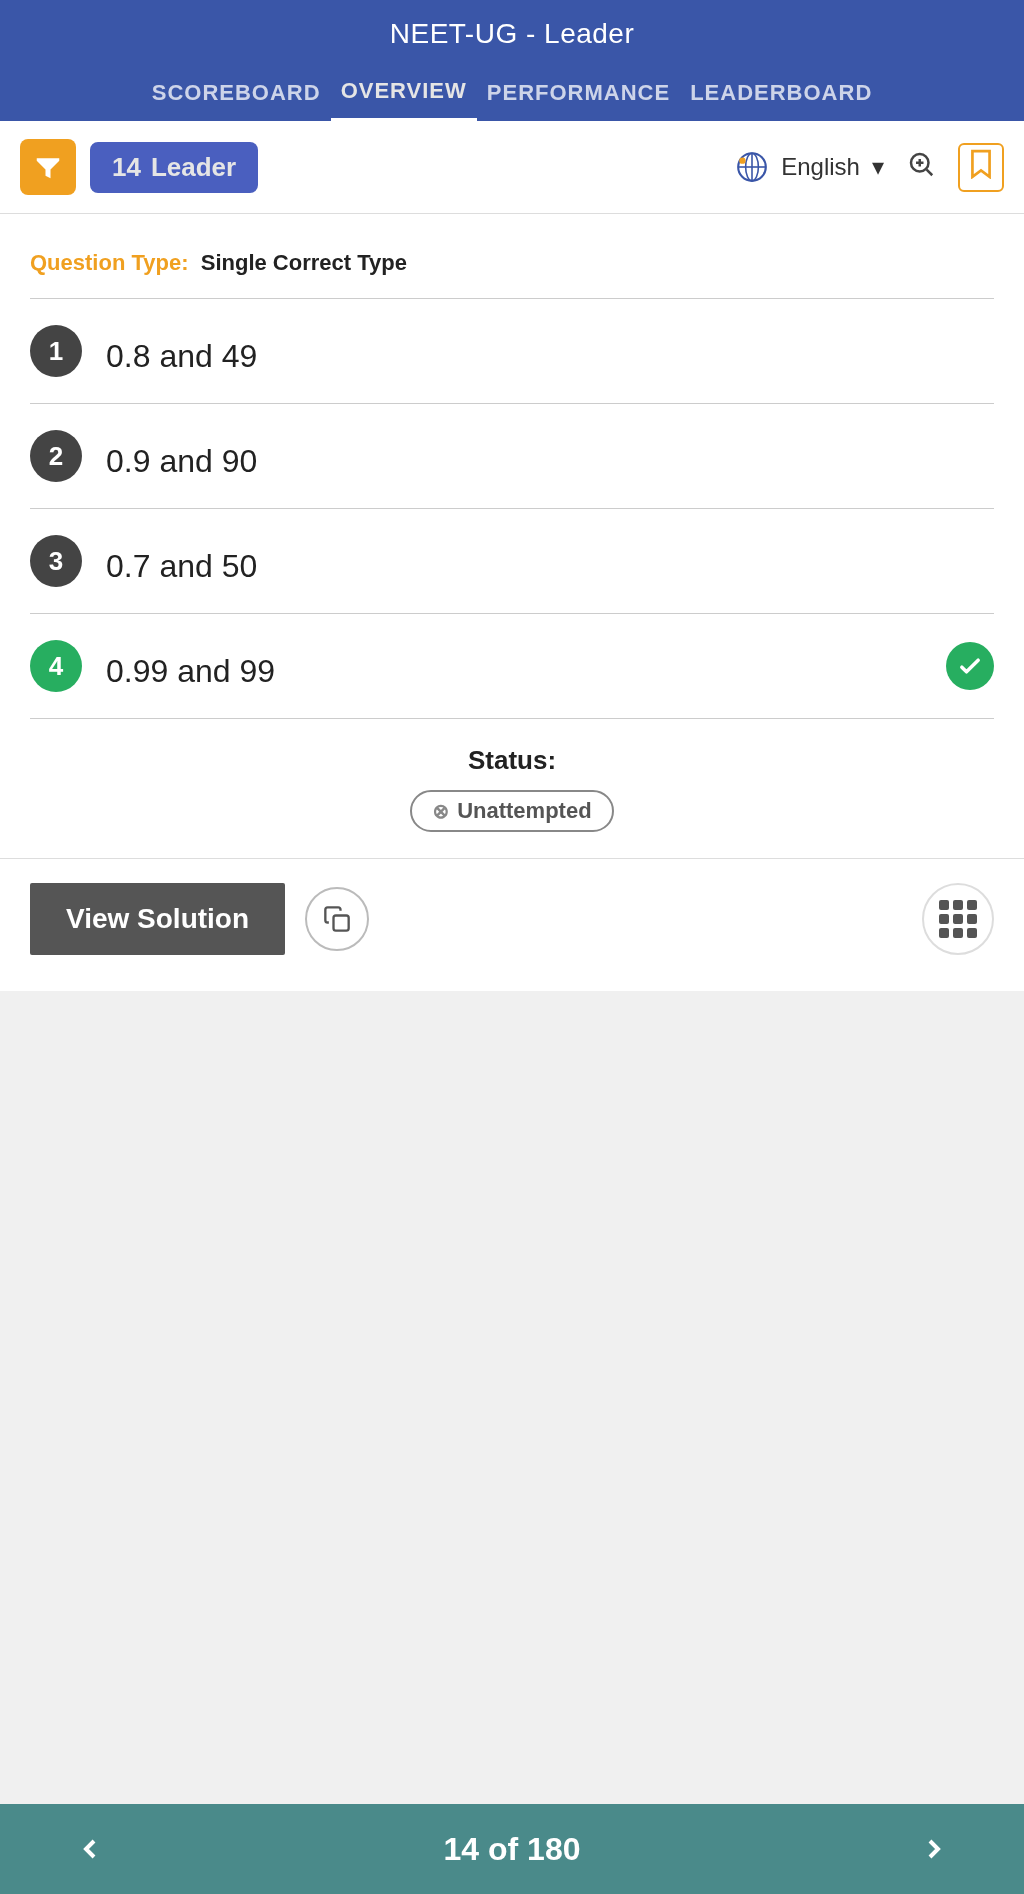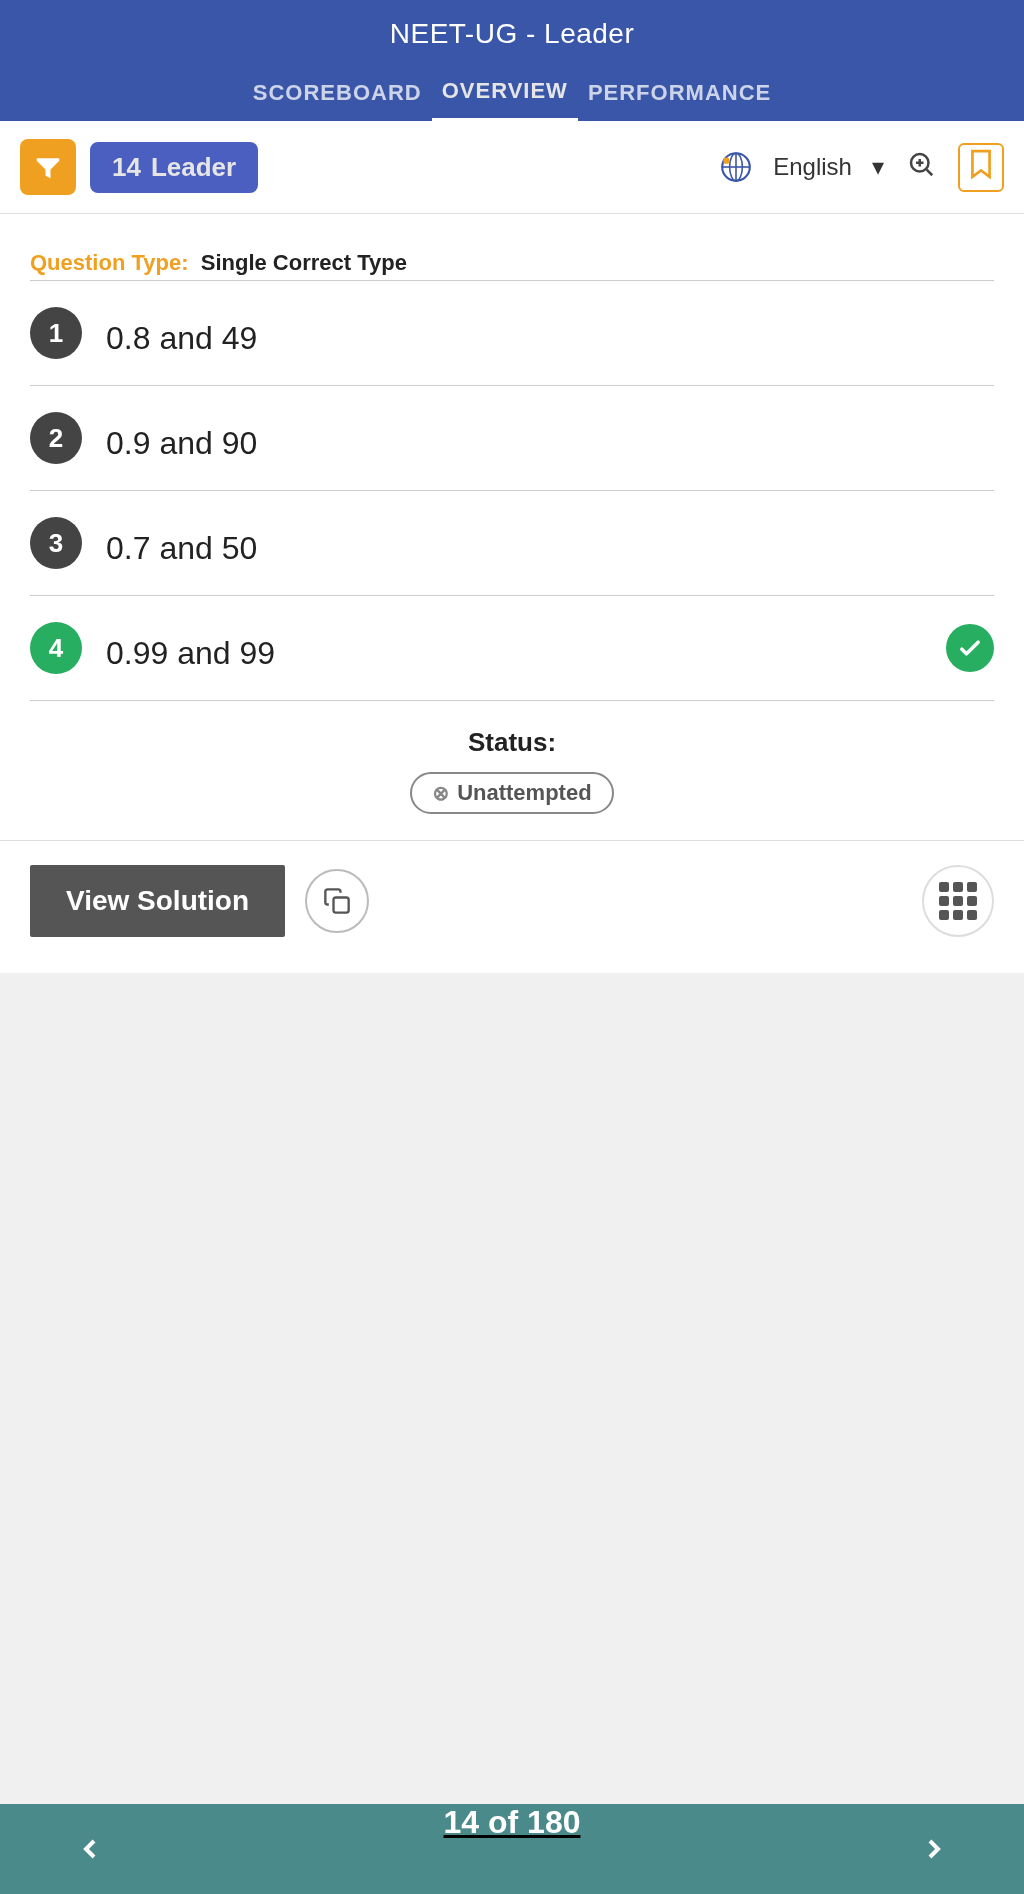--- a/index.html
+++ b/index.html
@@ -84,21 +84,21 @@
       gap: 10px;
     }
     .subject-badge .badge-num {
       font-size: 26px;
       font-weight: 700;
     }
     .spacer { flex: 1; }
     .lang-selector {
       display: flex;
       align-items: center;
-      gap: 20px;
+      gap: 12px;
       font-size: 24px;
       color: #333;
       cursor: pointer;
     }
     .lang-globe {
       width: 34px;
       height: 34px;
     }
     .icon-btn {
       background: none;
@@ -130,21 +130,21 @@
       line-height: 1.65;
       color: #111;
       text-align: justify;
       margin-bottom: 30px;
     }
     .question-text sup {
       font-size: 18px;
     }
     .question-type-label {
       font-size: 22px;
-      margin-bottom: 4px;
+      margin-bottom: 22px;
       color: #333;
     }
     .question-type-label span.label-key {
       color: #f0a020;
       font-weight: 700;
     }
     .question-type-label span.label-val {
       font-weight: 700;
       color: #222;
     }
@@ -278,27 +278,26 @@
       width: 10px;
       height: 10px;
       background: #555;
       border-radius: 2px;
     }
 
     
     .bottom-nav {
       background: #4a8a8a;
       display: flex;
-      align-items: flex-start;
+      align-items: center;
       padding: 0;
       height: 90px;
       position: fixed;
       bottom: 0;
       width: 1024px;
-      text-decoration: underline;
     }
     .nav-arrow {
       width: 180px;
       height: 90px;
       display: flex;
       align-items: center;
       justify-content: center;
       cursor: pointer;
       font-size: 36px;
       color: white;
@@ -327,20 +326,23 @@
 
 <div class="nav-tabs">
   <div class="nav-tab">
     <span>SCOREBOARD</span>
   </div>
   <div class="nav-tab active">
     <span>OVERVIEW</span>
   </div>
   <div class="nav-tab">
     <span>PERFORMANCE</span>
+  </div>
+  <div class="nav-tab">
+    <span>LEADERBOARD</span>
   </div>
 </div>
 
 <div class="filter-row">
   <button class="filter-icon-btn">
     <svg viewBox="0 0 24 24">
       <path d="M3 5h18v2l-7 7v7l-4-2v-5L3 7V5z"></path>
     </svg>
   </button>
   <div class="subject-badge">

